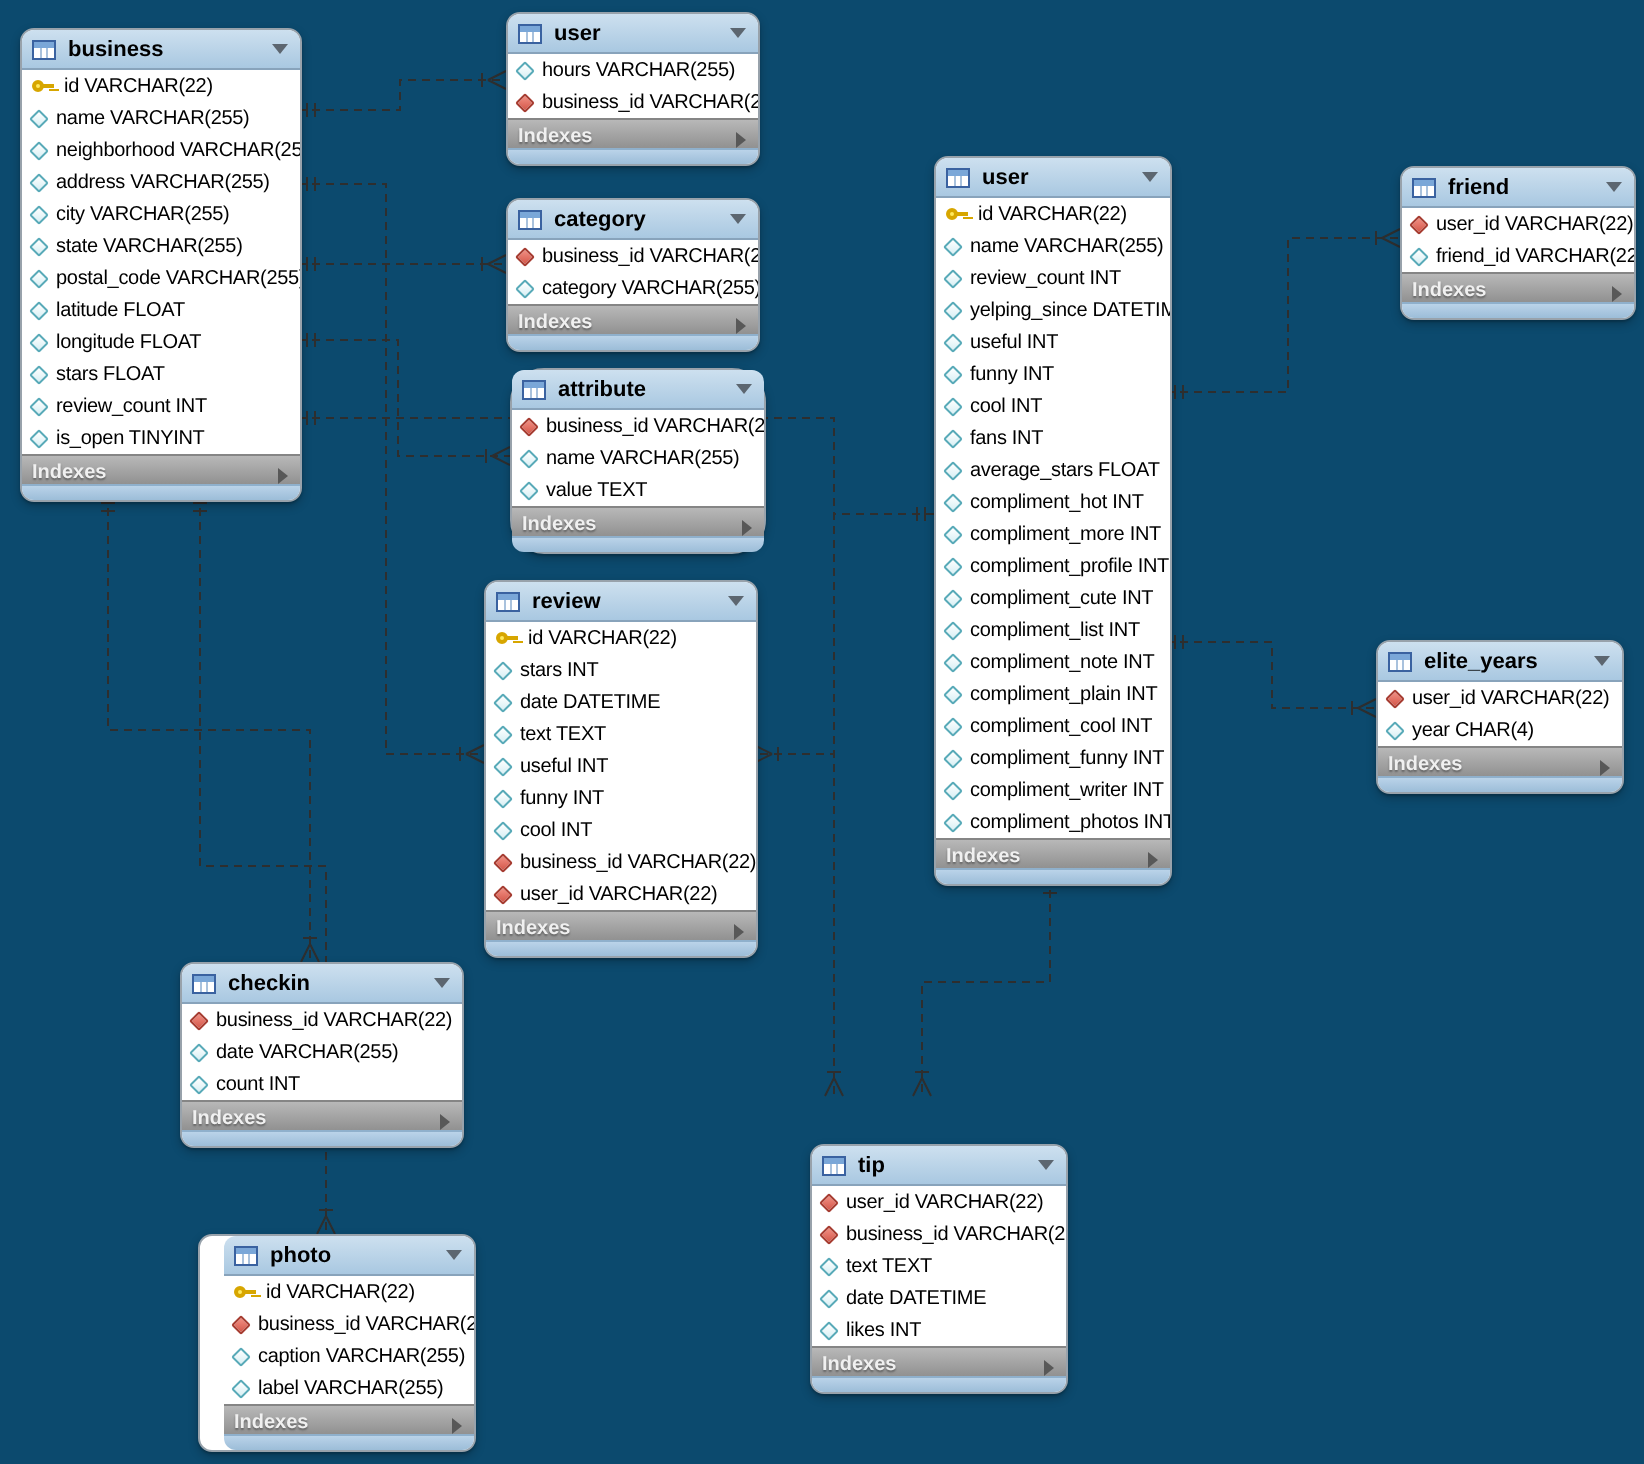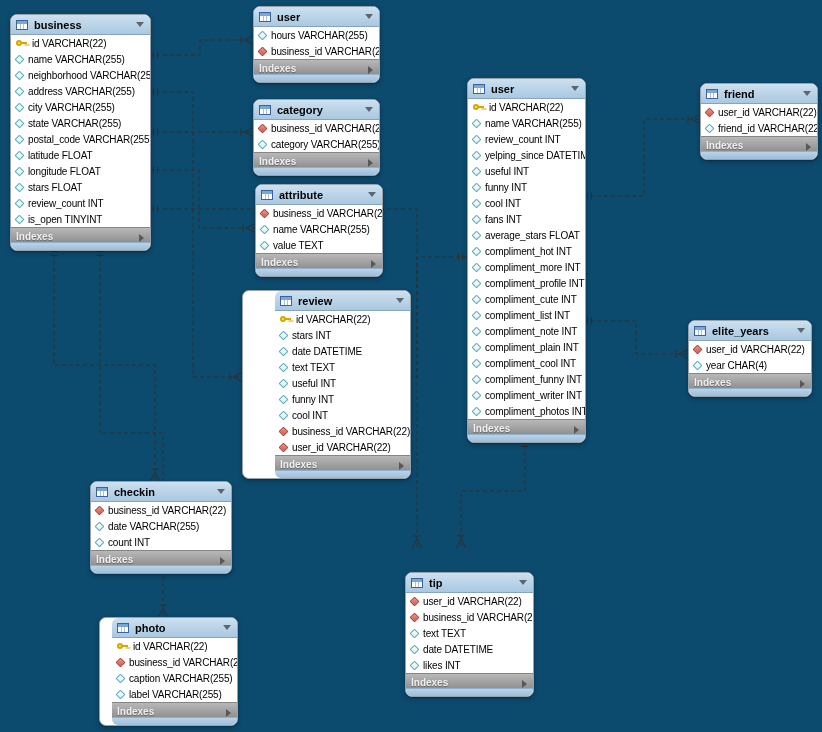--- a/index.html
+++ b/index.html
@@ -168,21 +168,21 @@
           <span class="icon col"></span>
           <span class="t-label">category VARCHAR(255)</span>
         </div>
       </div>
     <div class="t-footer">
       <span class="t-footer-label">Indexes</span>
       <span class="t-expand"></span>
     </div>
     <div class="t-bottom"></div>
   </div>
-    <div class="table" style="left: 255px; top: 184px; width: 126px;">
+    <div class="table" style="left: 255px; top: 184px; width: 126px; border-radius: 17px;">
     <div class="t-header">
       <span class="t-icon"></span>
       <span class="t-title">attribute</span>
       <span class="t-caret"></span>
     </div>
     <div class="t-body">
         <div class="t-row">
           <span class="icon fk"></span>
           <span class="t-label">business_id VARCHAR(22)</span>
         </div>
@@ -194,21 +194,21 @@
           <span class="icon col"></span>
           <span class="t-label">value TEXT</span>
         </div>
       </div>
     <div class="t-footer">
       <span class="t-footer-label">Indexes</span>
       <span class="t-expand"></span>
     </div>
     <div class="t-bottom"></div>
   </div>
-    <div class="table" style="left: 242px; top: 290px; width: 135px; padding-left: 32px;">
+    <div class="table" style="left: 242px; top: 290px; width: 135px;">
     <div class="t-header">
       <span class="t-icon"></span>
       <span class="t-title">review</span>
       <span class="t-caret"></span>
     </div>
     <div class="t-body">
         <div class="t-row">
           <span class="icon pk"></span>
           <span class="t-label">id VARCHAR(22)</span>
         </div>

